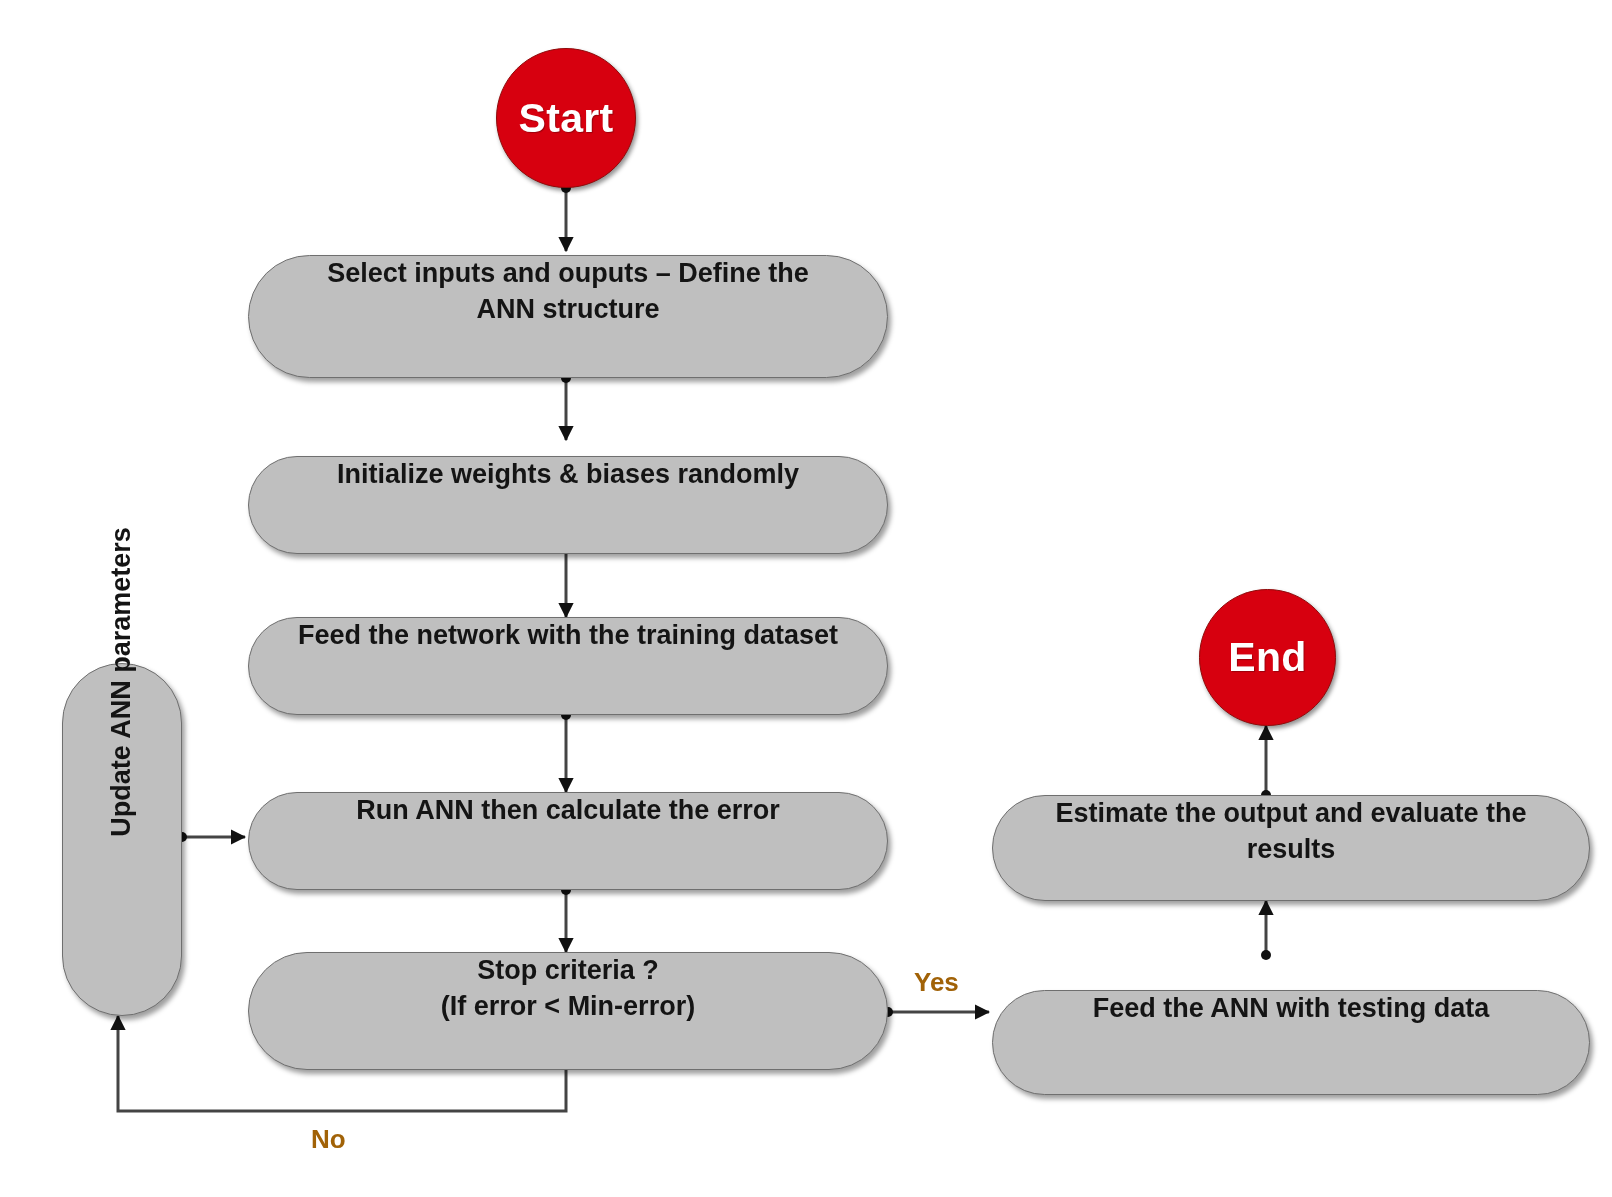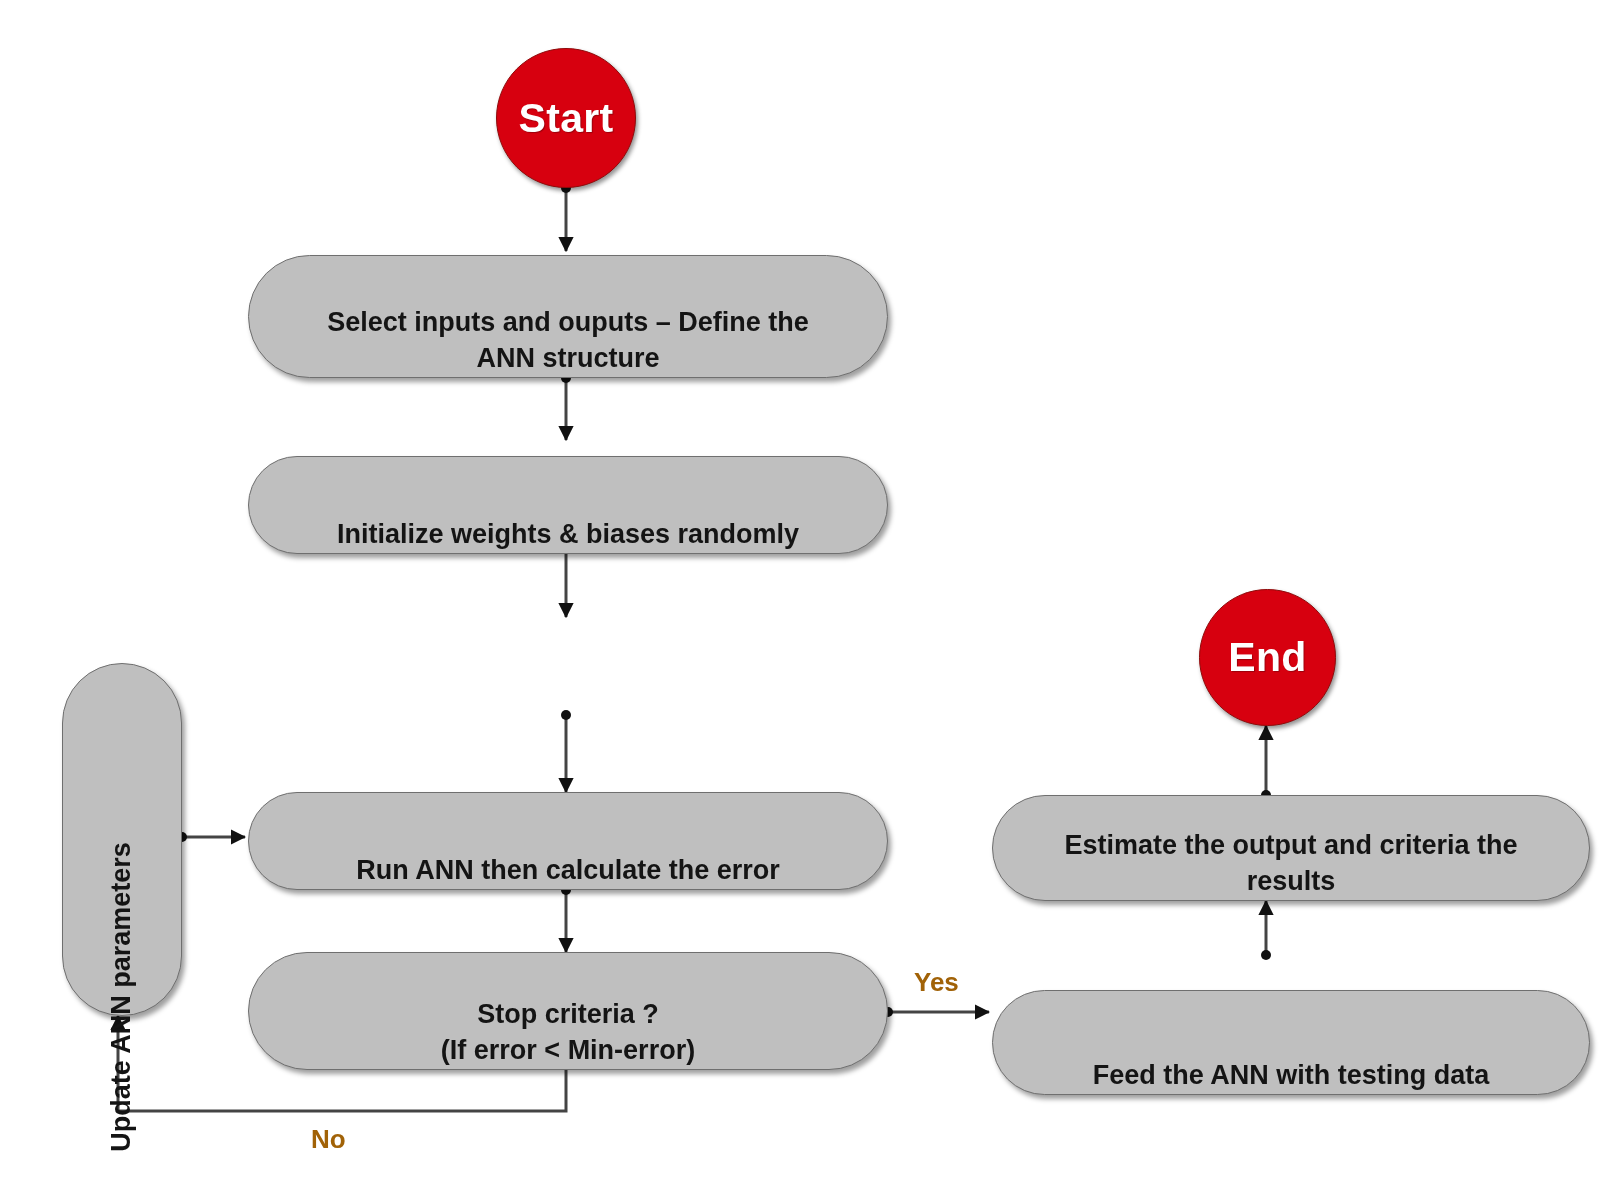--- a/index.html
+++ b/index.html
@@ -50,21 +50,21 @@
   }
 
   
   .process {
     position: absolute;
     background: #BFBFBF;
     border: 1.4px solid #6f6f6f;
     border-radius: 999px;
     box-shadow: 3px 4px 5px rgba(0,0,0,0.38);
     display: flex;
-    align-items: flex-end;
+    align-items: flex-start;
     justify-content: center;
     box-sizing: border-box;
     z-index: 3;
   }
   .process .ptext {
     color: #141414;
     font-weight: bold;
     font-size: 27px;
     line-height: 1.33;
     text-align: center;
@@ -145,36 +145,39 @@
   </div>
 
   <div class="process" style="left:248px; top:255px; width:640px; height:123px;">
     <div class="ptext">Select inputs and ouputs – Define the ANN structure</div>
   </div>
 
   <div class="process" style="left:248px; top:440px; width:640px; height:98px;margin-top:16px;">
     <div class="ptext">Initialize weights &amp; biases randomly</div>
   </div>
 
+  <div class="process" style="left:248px; top:617px; width:640px; height:98px;">
+    <div class="ptext">Feed the network with the training dataset</div>
+  </div>
 
   <div class="process" style="left:248px; top:792px; width:640px; height:98px;">
     <div class="ptext">Run ANN then calculate the error</div>
   </div>
 
   <div class="process" style="left:248px; top:952px; width:640px; height:118px;">
     <div class="ptext">Stop criteria ?
 (If error &lt; Min-error)</div>
   </div>
 
   <div class="process vertical" style="left:62px; top:663px; width:120px; height:353px;">
     <div class="ptext">Update ANN parameters</div>
   </div>
 
   <div class="process" style="left:992px; top:795px; width:598px; height:106px;">
-    <div class="ptext">Estimate the output and criteria the results</div>
+    <div class="ptext">Estimate the output and evaluate the results</div>
   </div>
 
   <div class="process" style="left:992px; top:955px; width:598px; height:105px;margin-top:35px;">
     <div class="ptext">Feed the ANN with testing data</div>
   </div>
 
   <div class="terminator" style="left:1199px; top:589px; width:137px; height:137px;">
     <span>End</span>
   </div>
 

